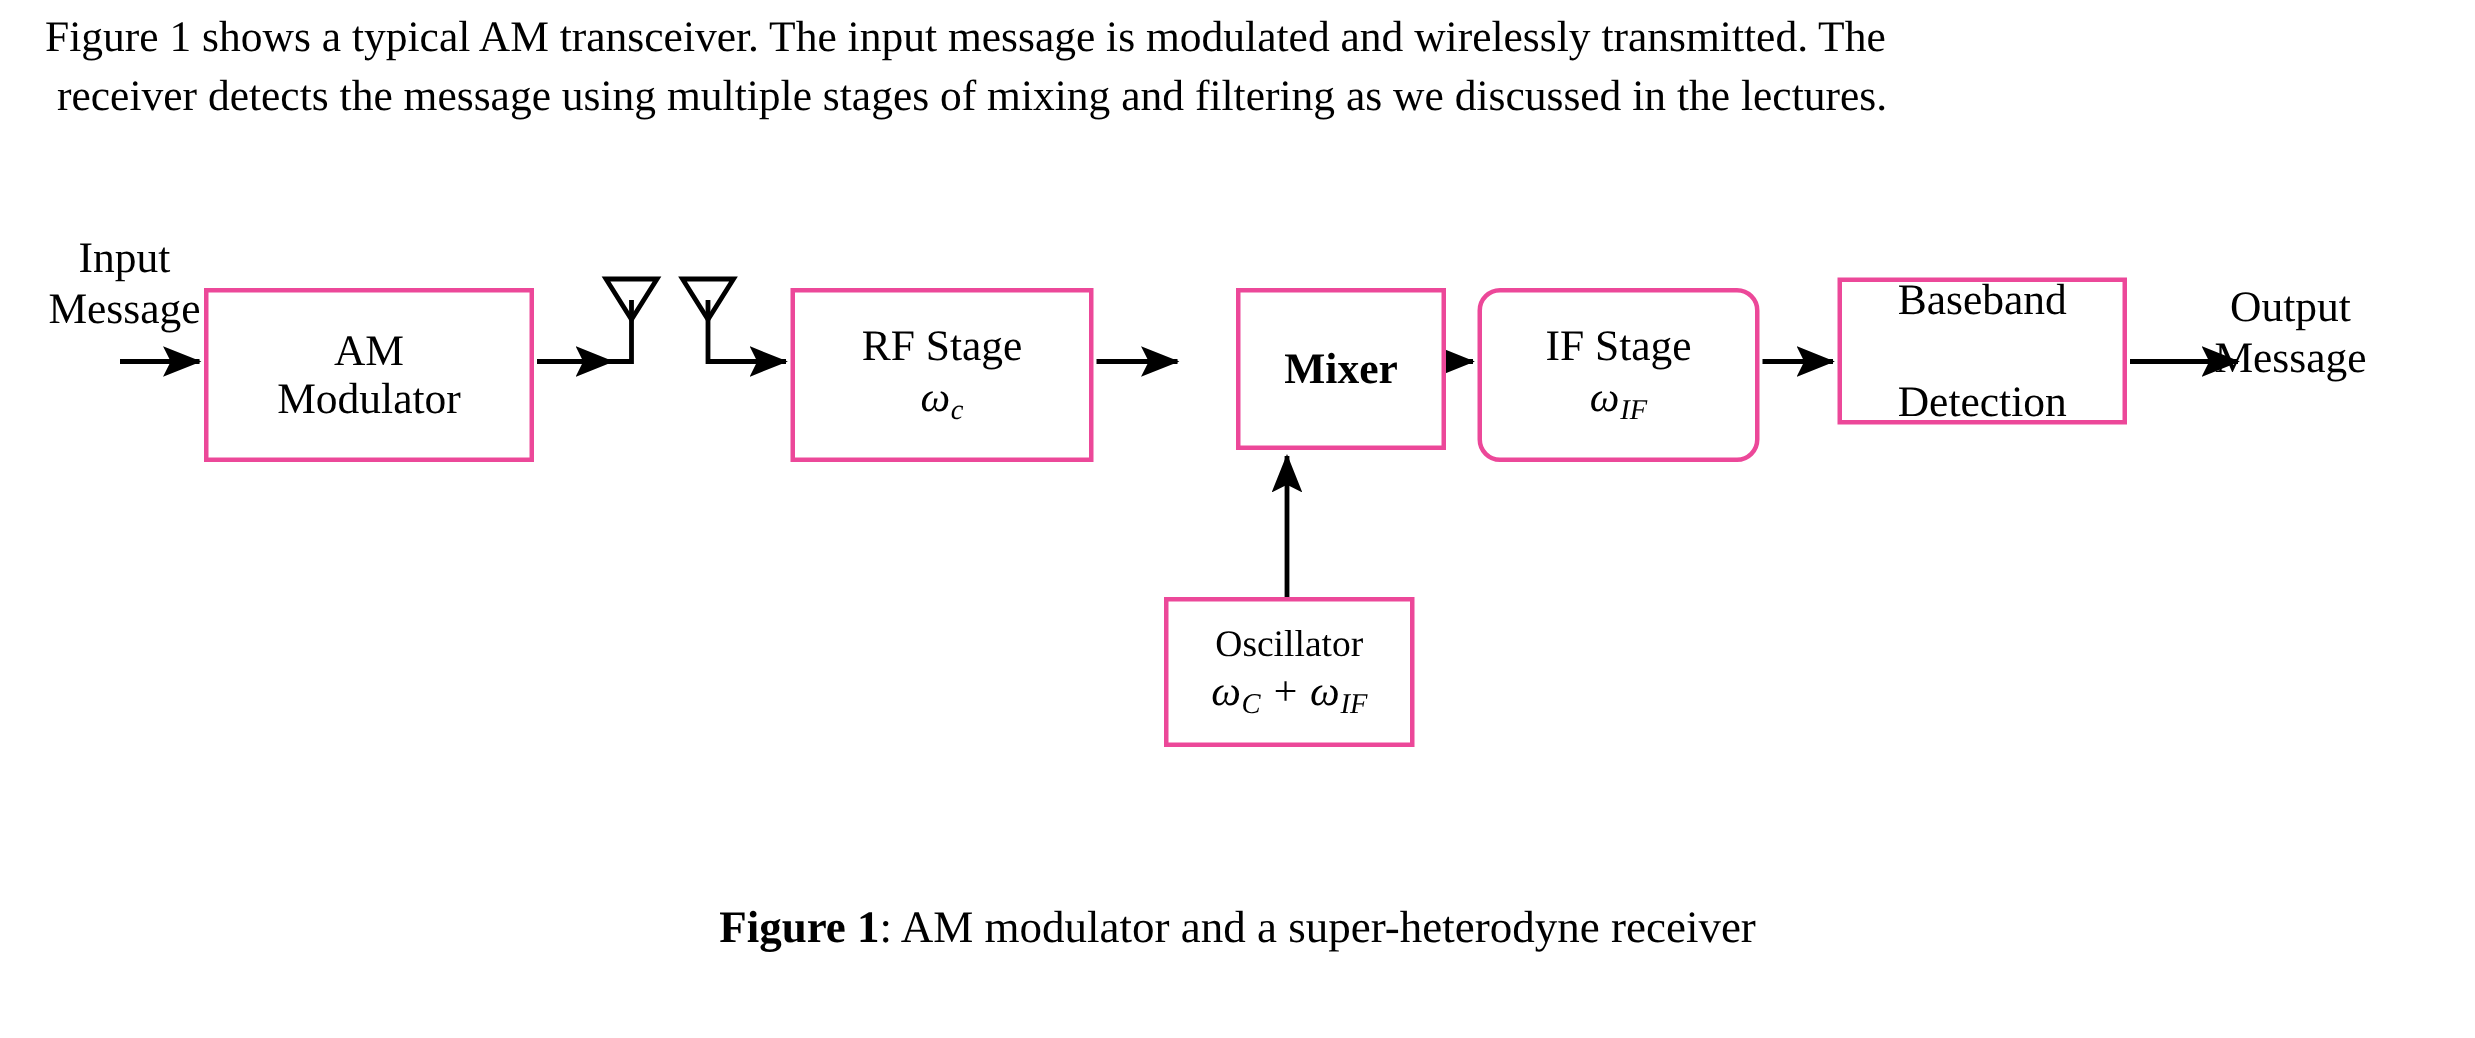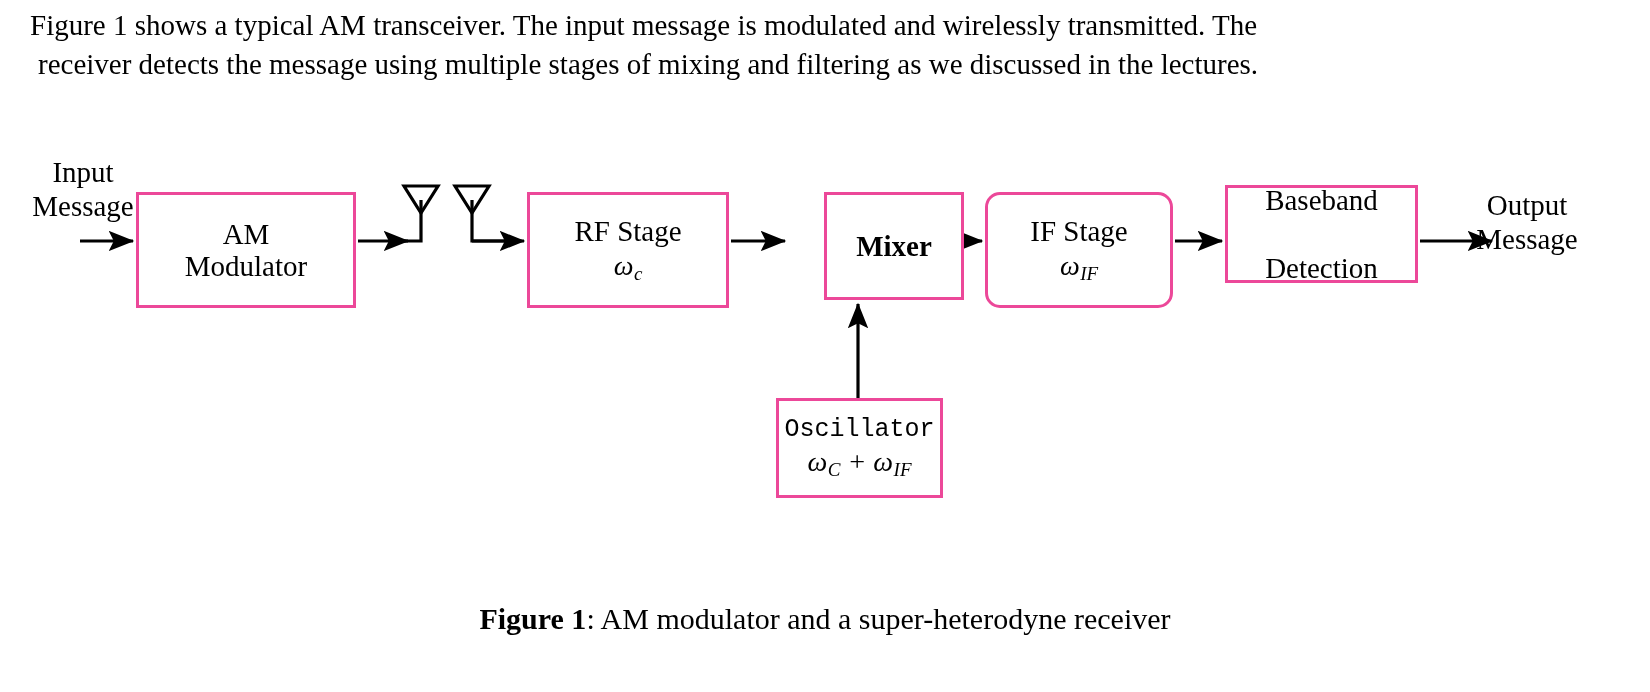--- a/index.html
+++ b/index.html
@@ -51,21 +51,21 @@
     justify-content: center;
     text-align: center;
     line-height: 1.12;
   }
   .block .blk-line {
     display: block;
     font-size: 29px;
     white-space: nowrap;
   }
   .block.sans .blk-line {
-    font-family: Liberation Mono, monospace;
+    font-family: Liberation Serif, serif;
     font-size: 25px;
   }
   .blk-sym {
     display: block;
     font-family: "Liberation Serif", "DejaVu Serif", serif;
     font-style: italic;
     font-size: 28px;
     white-space: nowrap;
     margin-top: 2px;
   }

